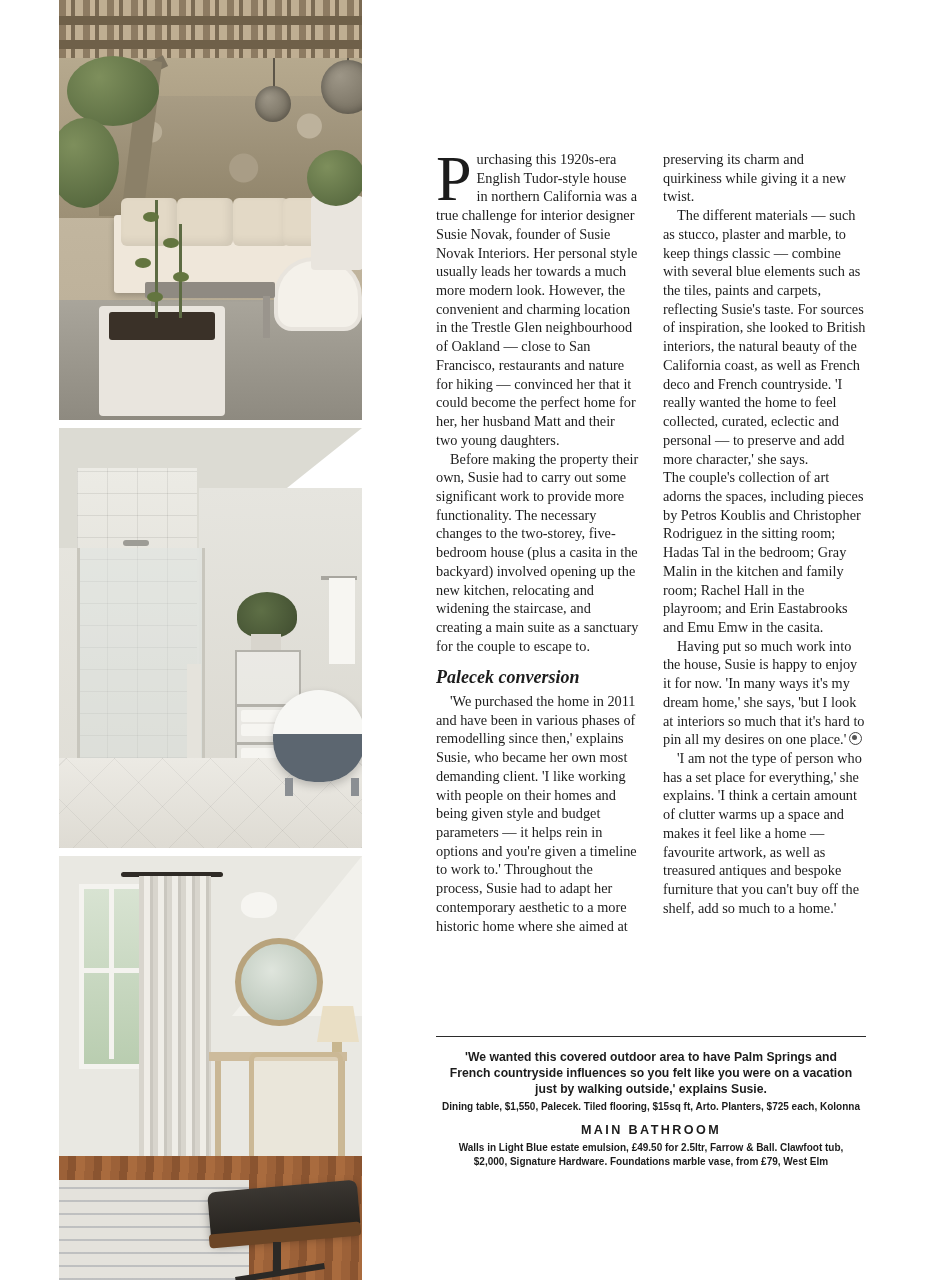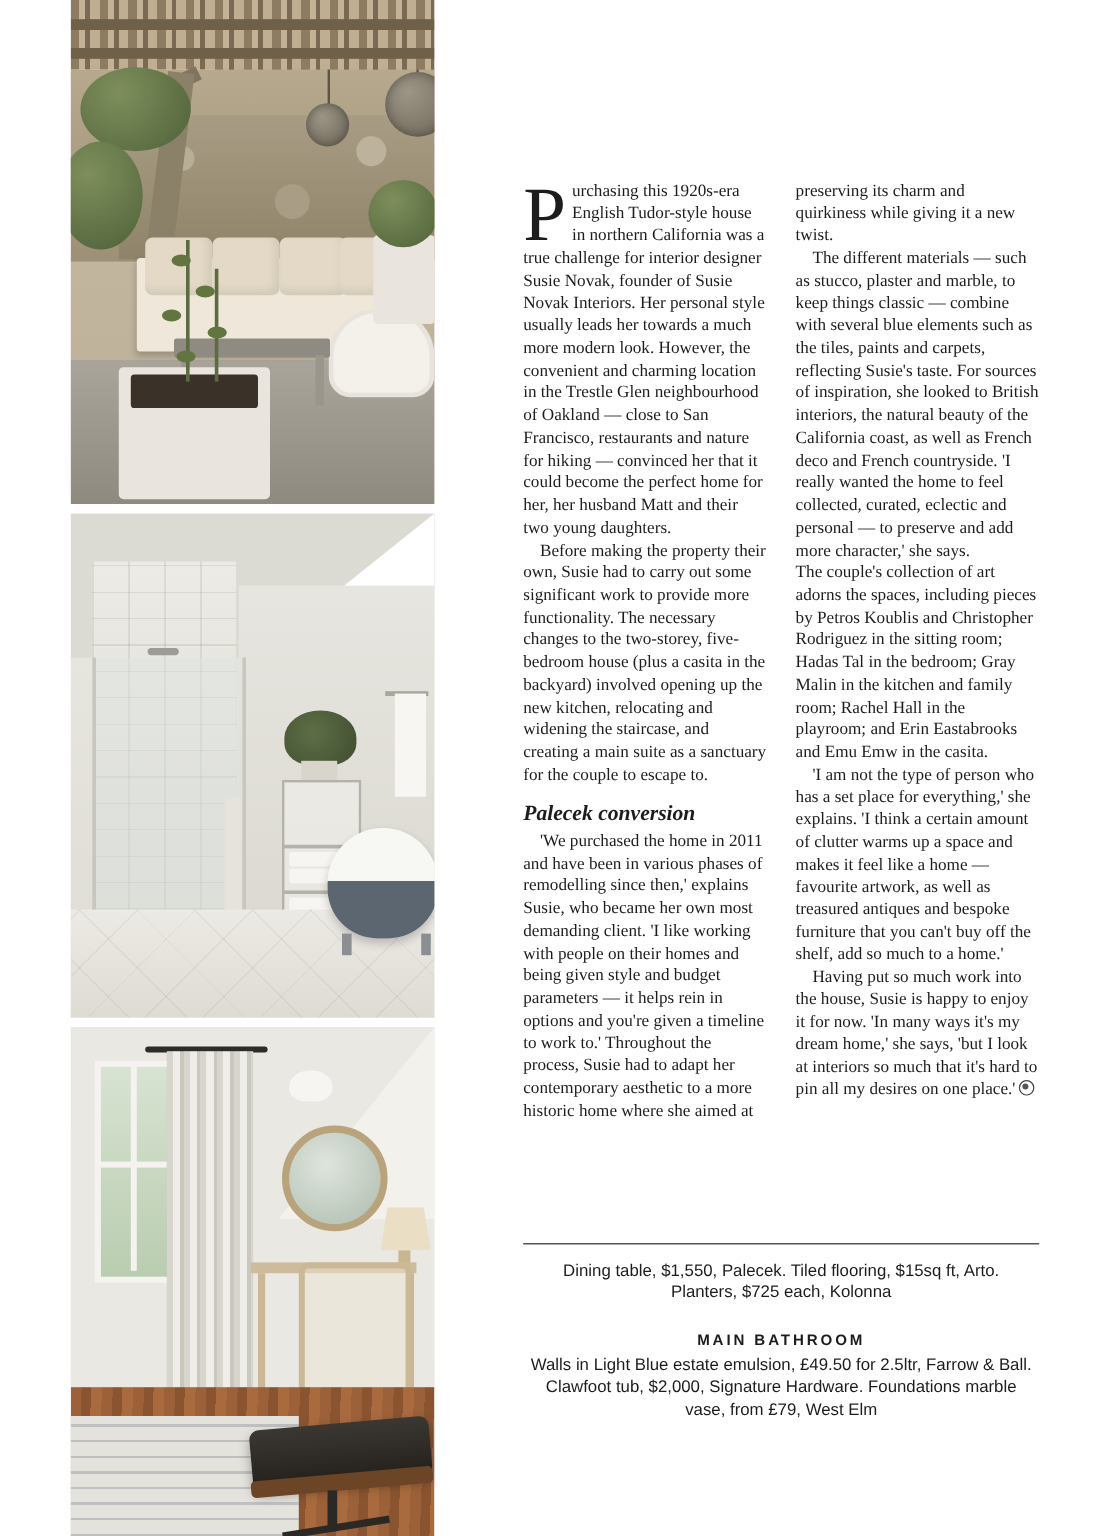--- a/index.html
+++ b/index.html
@@ -370,26 +370,26 @@
     letter-spacing: 2.4px;
     margin-bottom: 4px;
   }
   .cap-lead {
     font-size: 12.2px;
     font-weight: 700;
     line-height: 1.32;
     margin: 0 10px 3px 10px;
   }
   .cap-body {
-    font-size: 14px;
-    font-weight: 400;
+    font-size: 10px;
+    font-weight: 700;
     line-height: 1.32;
     margin: 0 6px;
   }
-  .cap-block + .cap-block { margin-top: 24px; }
+  .cap-block + .cap-block { margin-top: 10px; }
 </style>
 </head>
 <body>
 
 <div class="page">
 
   <div class="photo-col">
 
     <div class="photo photo-1 p1">
       <div class="ceiling"></div>
@@ -482,29 +482,30 @@
   <div class="text-area">
     <div class="cols">
       <p class="first"><span class="dropcap">P</span><span>urchasing this 1920s-era English Tudor-style house in northern California was a true challenge for interior designer Susie Novak, founder of Susie Novak Interiors. Her personal style usually leads her towards a much more modern look. However, the convenient and charming location in the Trestle Glen neighbourhood of Oakland — close to San Francisco, restaurants and nature for hiking — convinced her that it could become the perfect home for her, her husband Matt and their two young daughters.</span></p>
       <p>Before making the property their own, Susie had to carry out some significant work to provide more functionality. The necessary changes to the two-storey, five-bedroom house (plus a casita in the backyard) involved opening up the new kitchen, relocating and widening the staircase, and creating a main suite as a sanctuary for the couple to escape to.</p>
 
       <h3 class="subhead">Palecek conversion</h3>
       <p>'We purchased the home in 2011 and have been in various phases of remodelling since then,' explains Susie, who became her own most demanding client. 'I like working with people on their homes and being given style and budget parameters — it helps rein in options and you're given a timeline to work to.' Throughout the process, Susie had to adapt her contemporary aesthetic to a more historic home where she aimed at preserving its charm and quirkiness while giving it a new twist.</p>
       <p>The different materials — such as stucco, plaster and marble, to keep things classic — combine with several blue elements such as the tiles, paints and carpets, reflecting Susie's taste. For sources of inspiration, she looked to British interiors, the natural beauty of the California coast, as well as French deco and French countryside. 'I really wanted the home to feel collected, curated, eclectic and personal — to preserve and add more character,' she says.</p>
 
       <p class="first">The couple's collection of art adorns the spaces, including pieces by Petros Koublis and Christopher Rodriguez in the sitting room; Hadas Tal in the bedroom; Gray Malin in the kitchen and family room; Rachel Hall in the playroom; and Erin Eastabrooks and Emu Emw in the casita.</p>
+      <p><span>Having put so much work into the house, Susie is happy to enjoy it for now. 'In many ways it's my dream home,' she says, 'but I look at interiors so much that it's hard to pin all my desires on one place.'</span><span class="endmark"></span></p>
       <p>'I am not the type of person who has a set place for everything,' she explains. 'I think a certain amount of clutter warms up a space and makes it feel like a home — favourite artwork, as well as treasured antiques and bespoke furniture that you can't buy off the shelf, add so much to a home.'</p>
-      <p><span>Having put so much work into the house, Susie is happy to enjoy it for now. 'In many ways it's my dream home,' she says, 'but I look at interiors so much that it's hard to pin all my desires on one place.'</span><span class="endmark"></span></p>
     </div>
   </div>
 
   <div class="captions">
     <div class="cap-rule"></div>
 
     <div class="cap-block">
+      <div class="cap-lead">'We wanted this covered outdoor area to have Palm Springs and French countryside influences so you felt like you were on a vacation just by walking outside,' explains Susie.</div>
       <div class="cap-body">Dining table, $1,550, Palecek. Tiled flooring, $15sq ft, Arto. Planters, $725 each, Kolonna</div>
     </div>
 
     <div class="cap-block">
       <div class="cap-title">MAIN BATHROOM</div>
       <div class="cap-body">Walls in Light Blue estate emulsion, £49.50 for 2.5ltr, Farrow &amp; Ball. Clawfoot tub, $2,000, Signature Hardware. Foundations marble vase, from £79, West Elm</div>
     </div>
   </div>
 
 </div>

